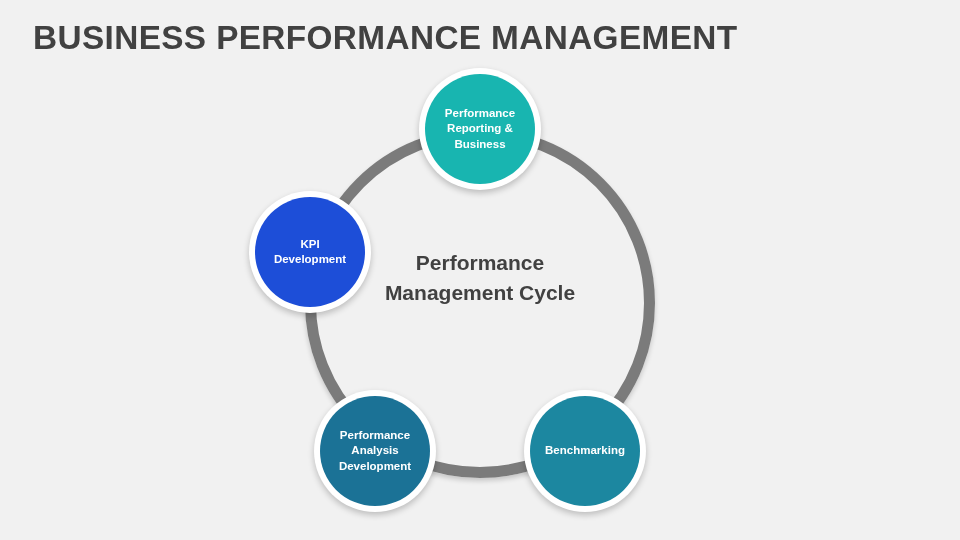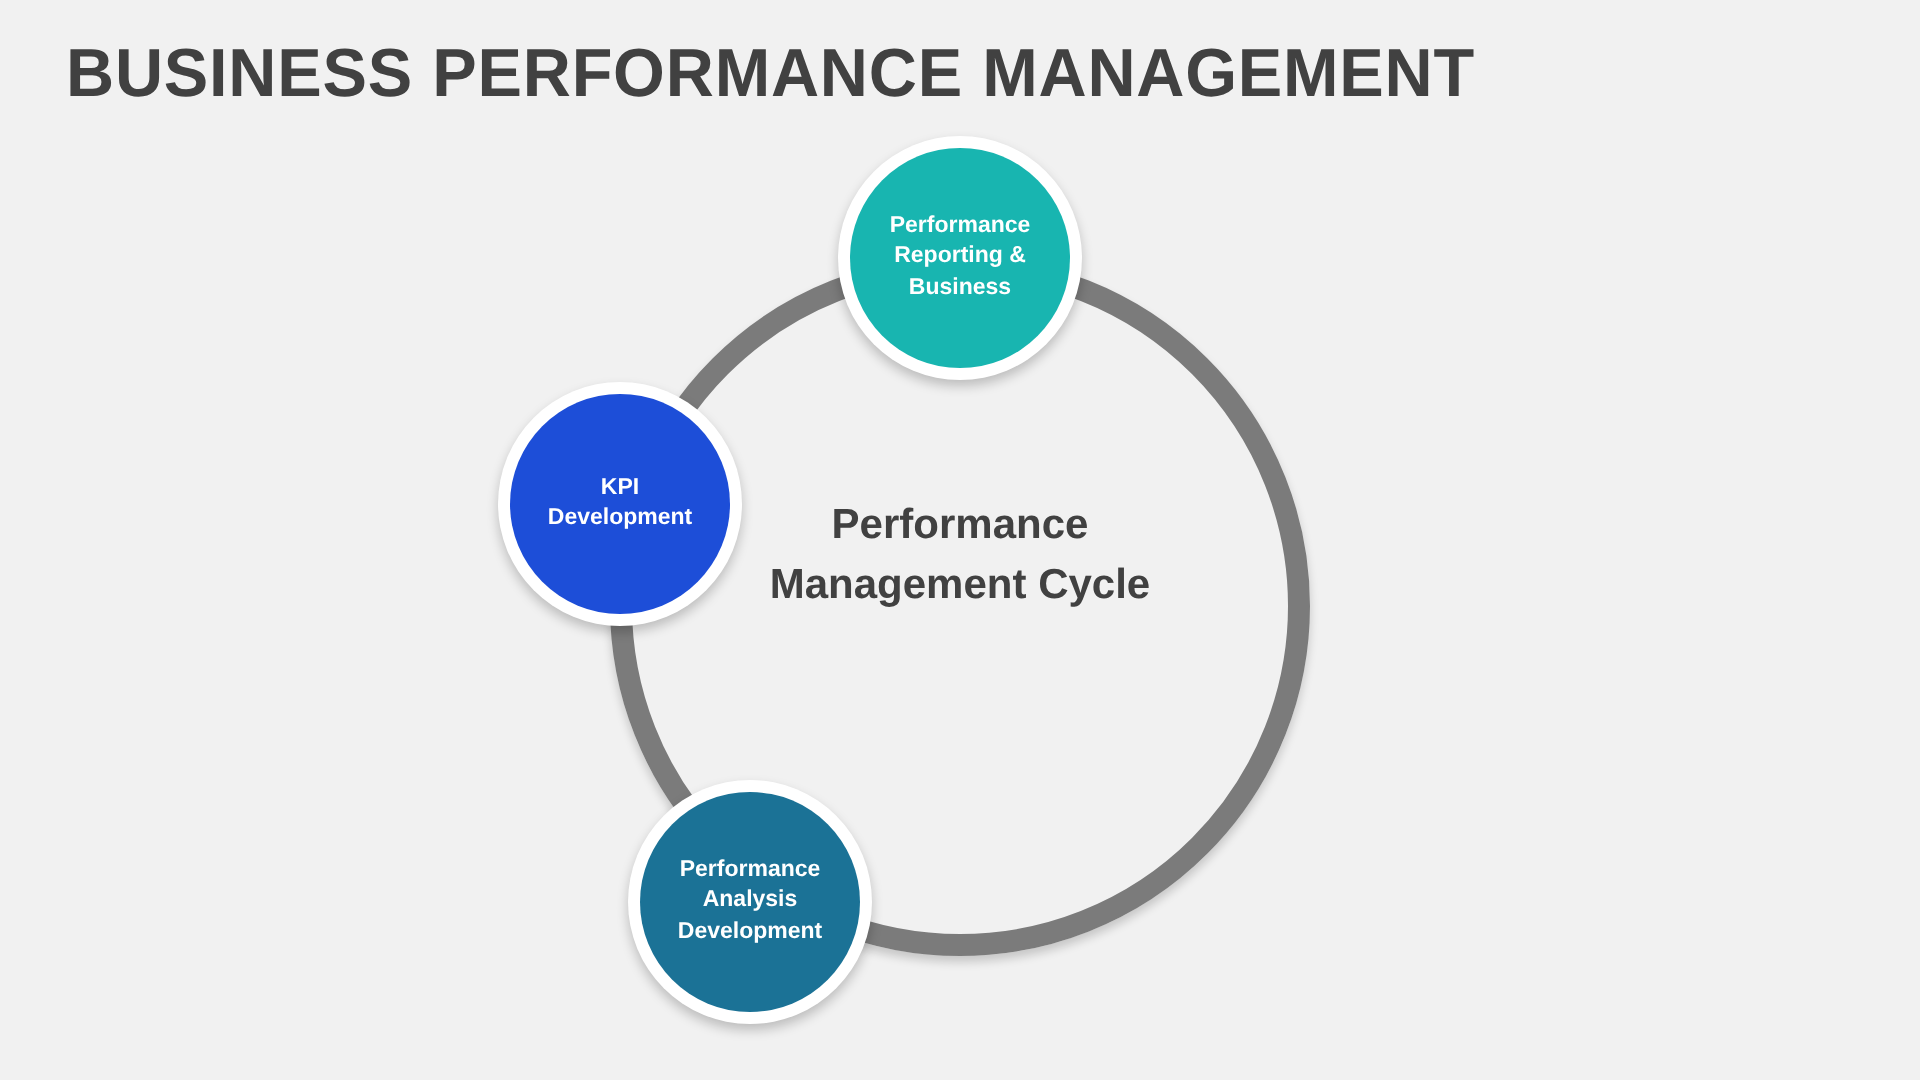--- a/index.html
+++ b/index.html
@@ -136,20 +136,27 @@
       <div class="disc" style="background: rgb(24, 181, 176);">
         <div class="node-label">
           <span class="ln">Performance</span>
           <span class="ln">Reporting &amp;</span>
           <span class="ln">Business</span>
         </div>
       </div>
     </div>
 
 
+    <div class="node" id="node-2">
+      <div class="disc" style="background: rgb(28, 135, 160);">
+        <div class="node-label">
+          <span class="ln">Benchmarking</span>
+        </div>
+      </div>
+    </div>
 
     <div class="node" id="node-3">
       <div class="disc" style="background: rgb(27, 114, 150);">
         <div class="node-label">
           <span class="ln">Performance</span>
           <span class="ln">Analysis</span>
           <span class="ln">Development</span>
         </div>
       </div>
     </div>

